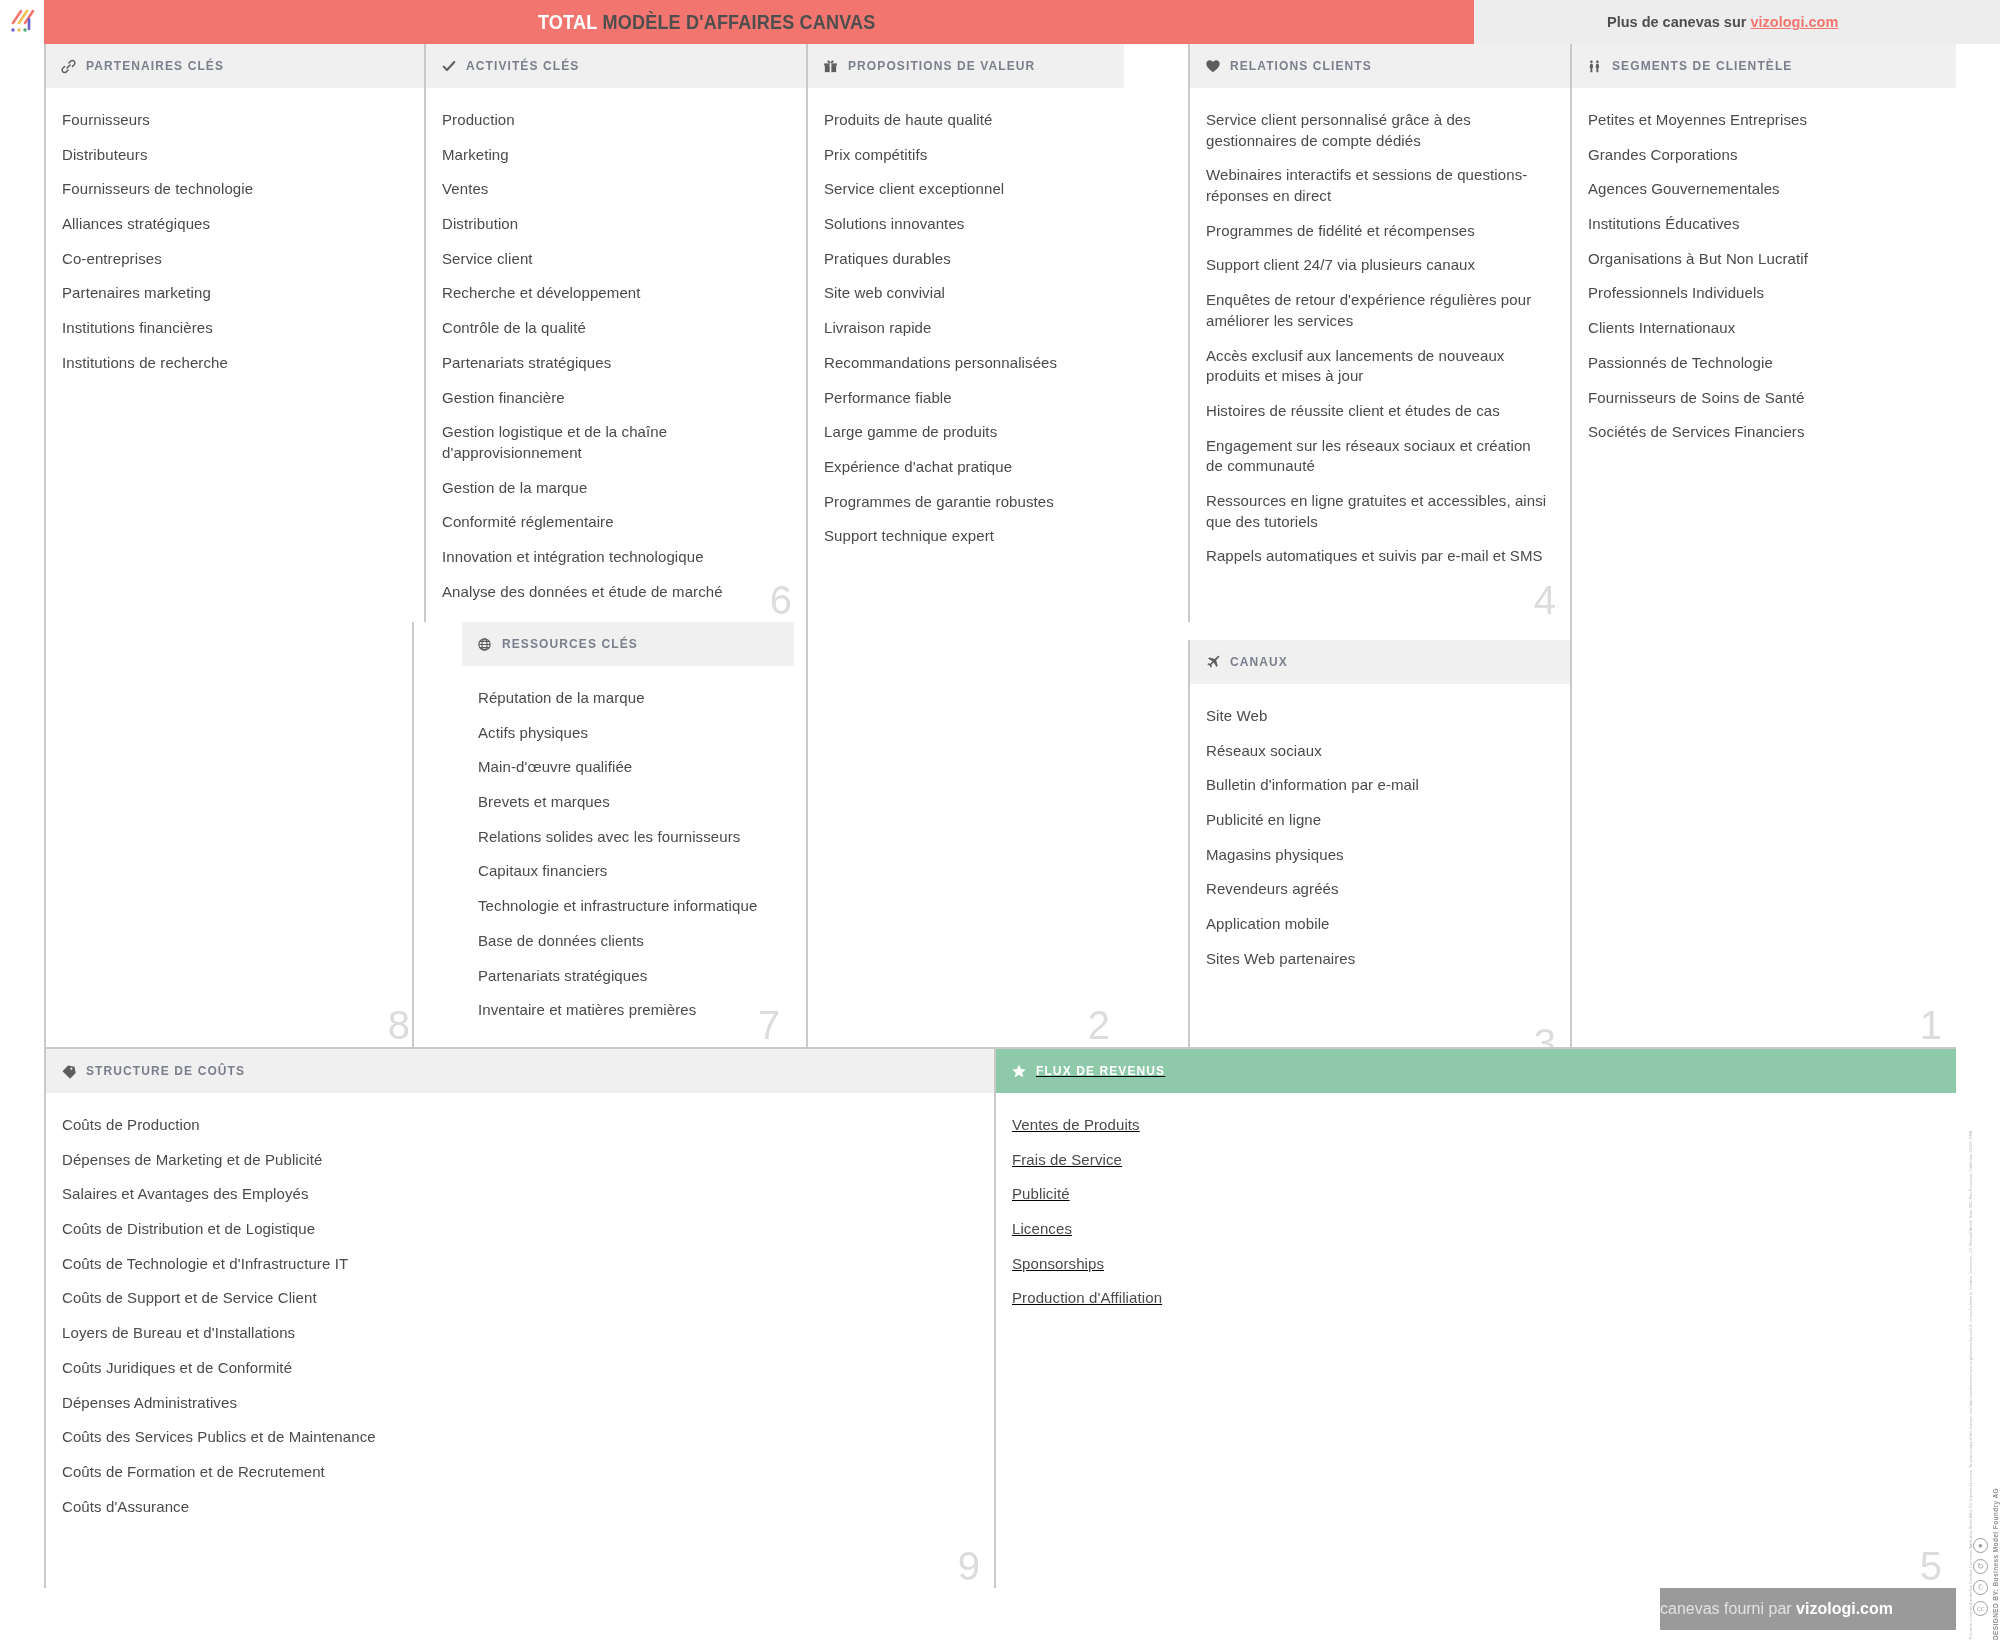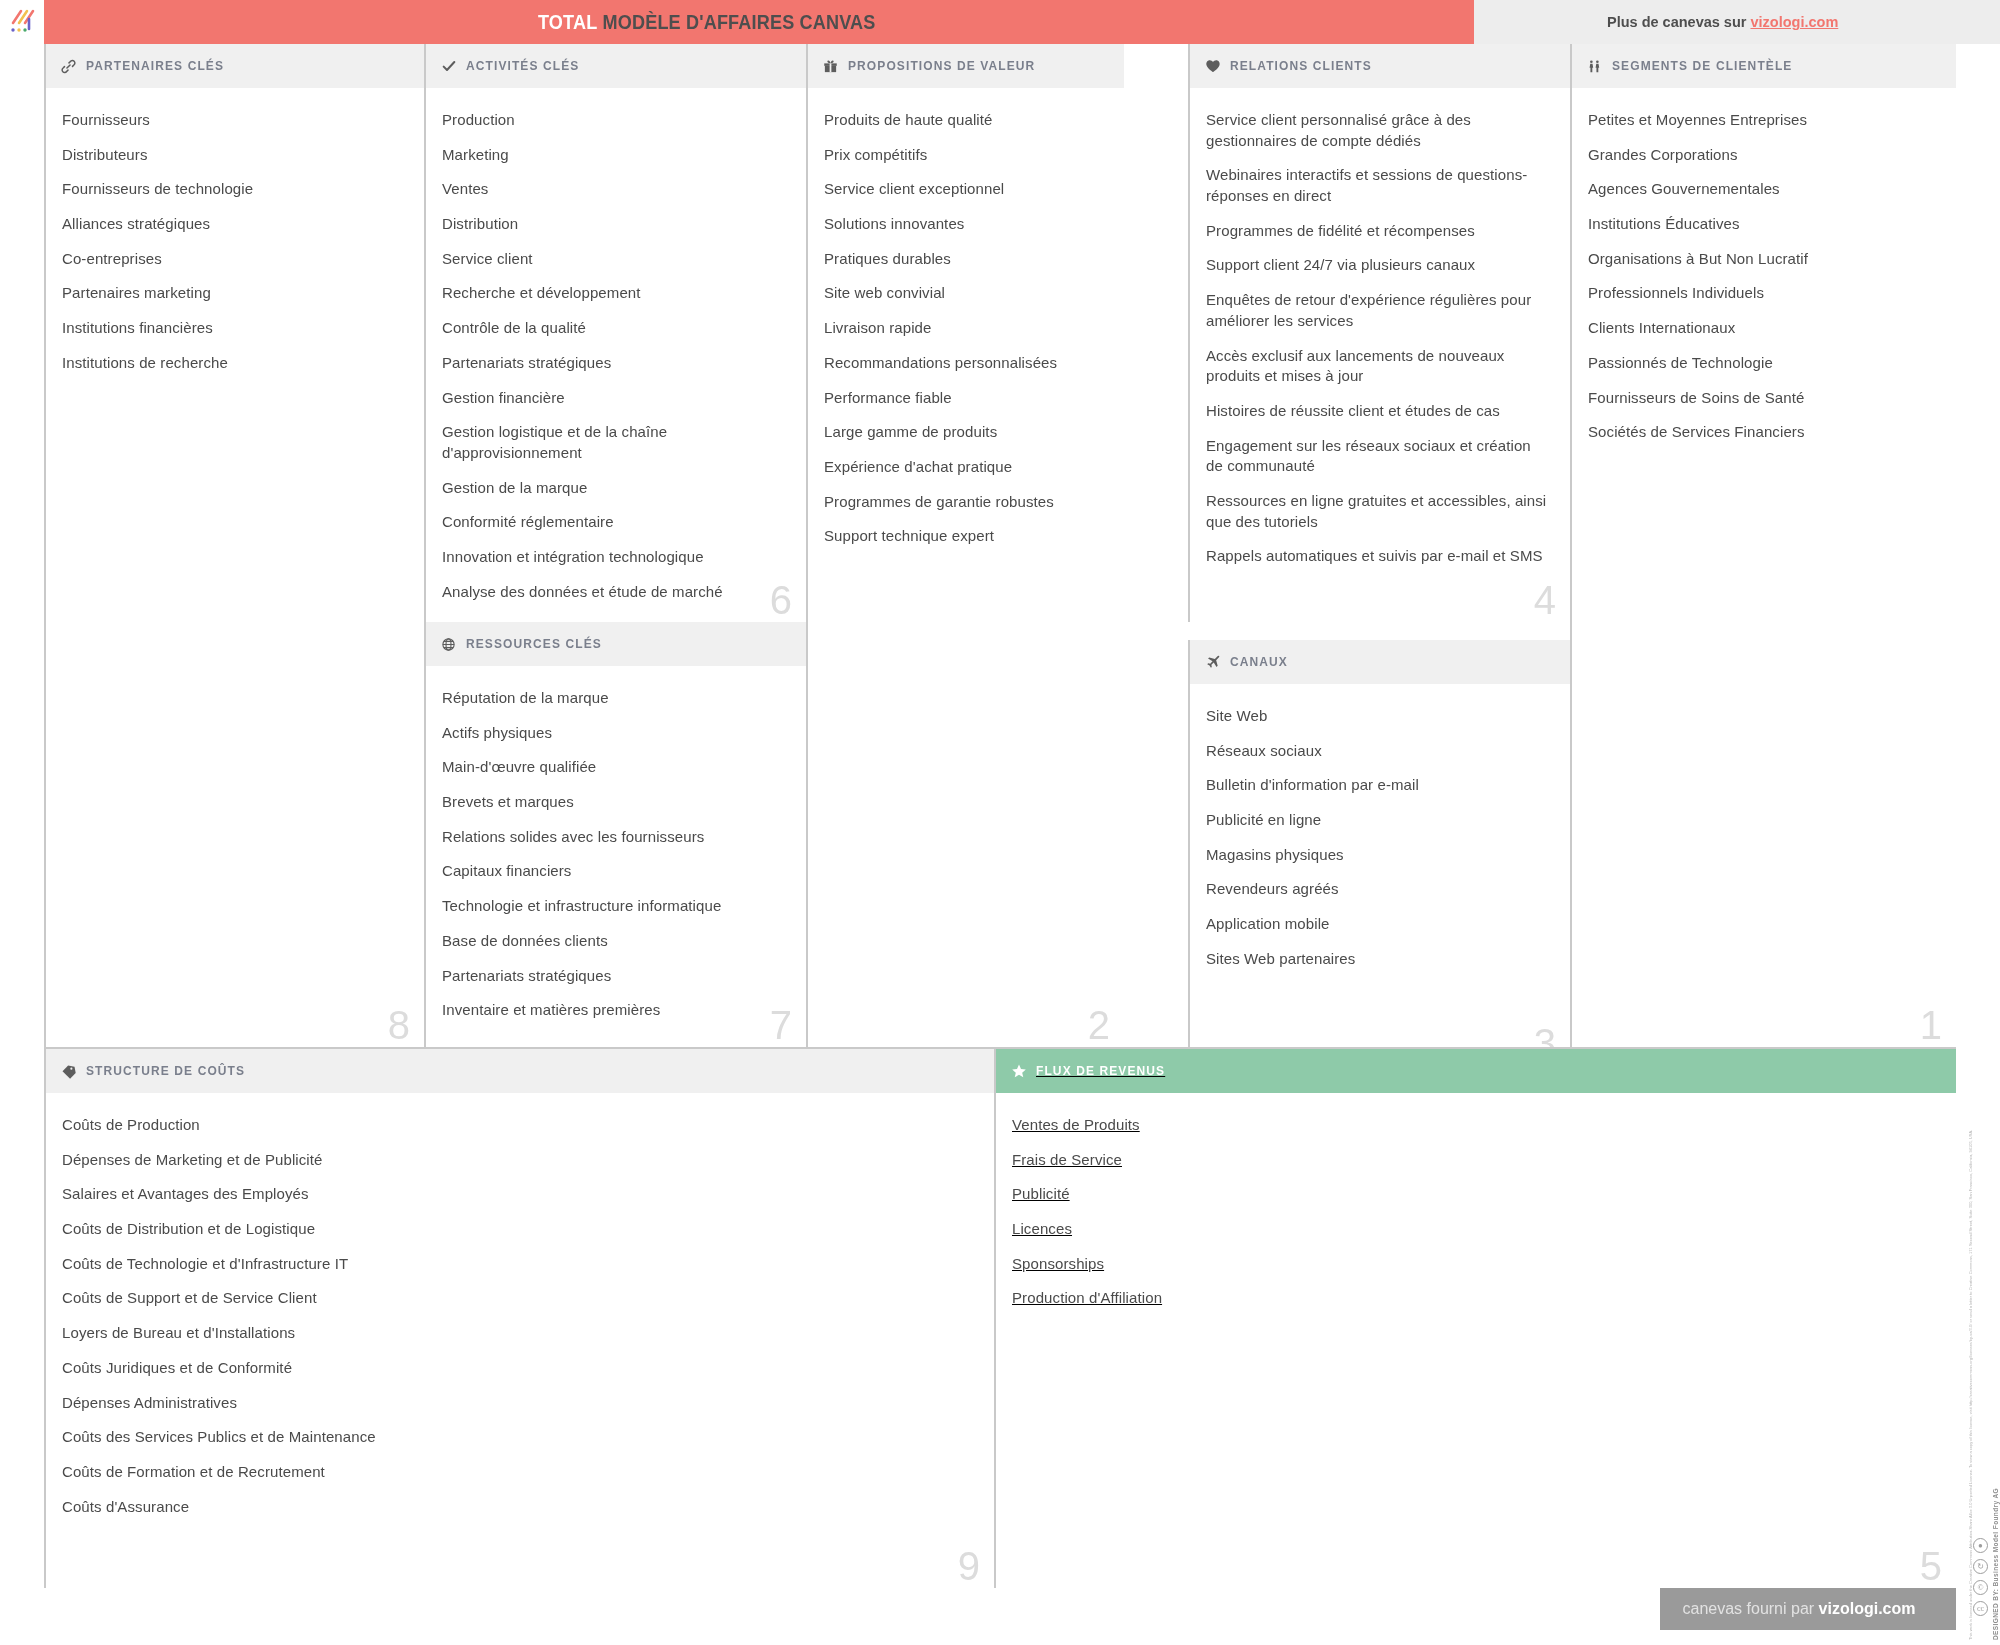--- a/index.html
+++ b/index.html
@@ -136,21 +136,21 @@
   }
 
   
   .footer-bar {
     position: absolute;
     left: 1660px; top: 1588px;
     width: 296px; height: 42px;
     background: #9a9a9a;
     display: flex;
     align-items: center;
-    justify-content: center;
+    justify-content: flex-start;
     padding-right: 18px;
   }
   .footer-text {
     font-size: 16px;
     color: #e2e2e2;
     font-family: "Liberation Sans Narrow", "Liberation Sans", sans-serif;
     white-space: nowrap;
   }
   .footer-text b { color: #ffffff; }
 
@@ -298,21 +298,21 @@
         <div class="item">Gestion financière</div>
         <div class="item">Gestion logistique et de la chaîne d'approvisionnement</div>
         <div class="item">Gestion de la marque</div>
         <div class="item">Conformité réglementaire</div>
         <div class="item">Innovation et intégration technologique</div>
         <div class="item">Analyse des données et étude de marché</div>
       </div>
     <div class="block-num">6</div>
   </div>
 
-  <div class="block" style="left:424px; top:622px; width:382px; height:425px;">
+  <div class="block" style="left:412px; top:622px; width:382px; height:425px;padding-left:48px;">
     <div class="block-head">
       <span class="head-icon">
         <svg width="15" height="15" viewBox="0 0 24 24" fill="none" stroke="currentColor" stroke-width="1.8">
           <circle cx="12" cy="12" r="9"></circle>
           <ellipse cx="12" cy="12" rx="4" ry="9"></ellipse>
           <path d="M3 12h18M4.6 7h14.8M4.6 17h14.8"></path>
         </svg>
       </span>
       <span class="block-title">RESSOURCES CLÉS</span>
     </div>

